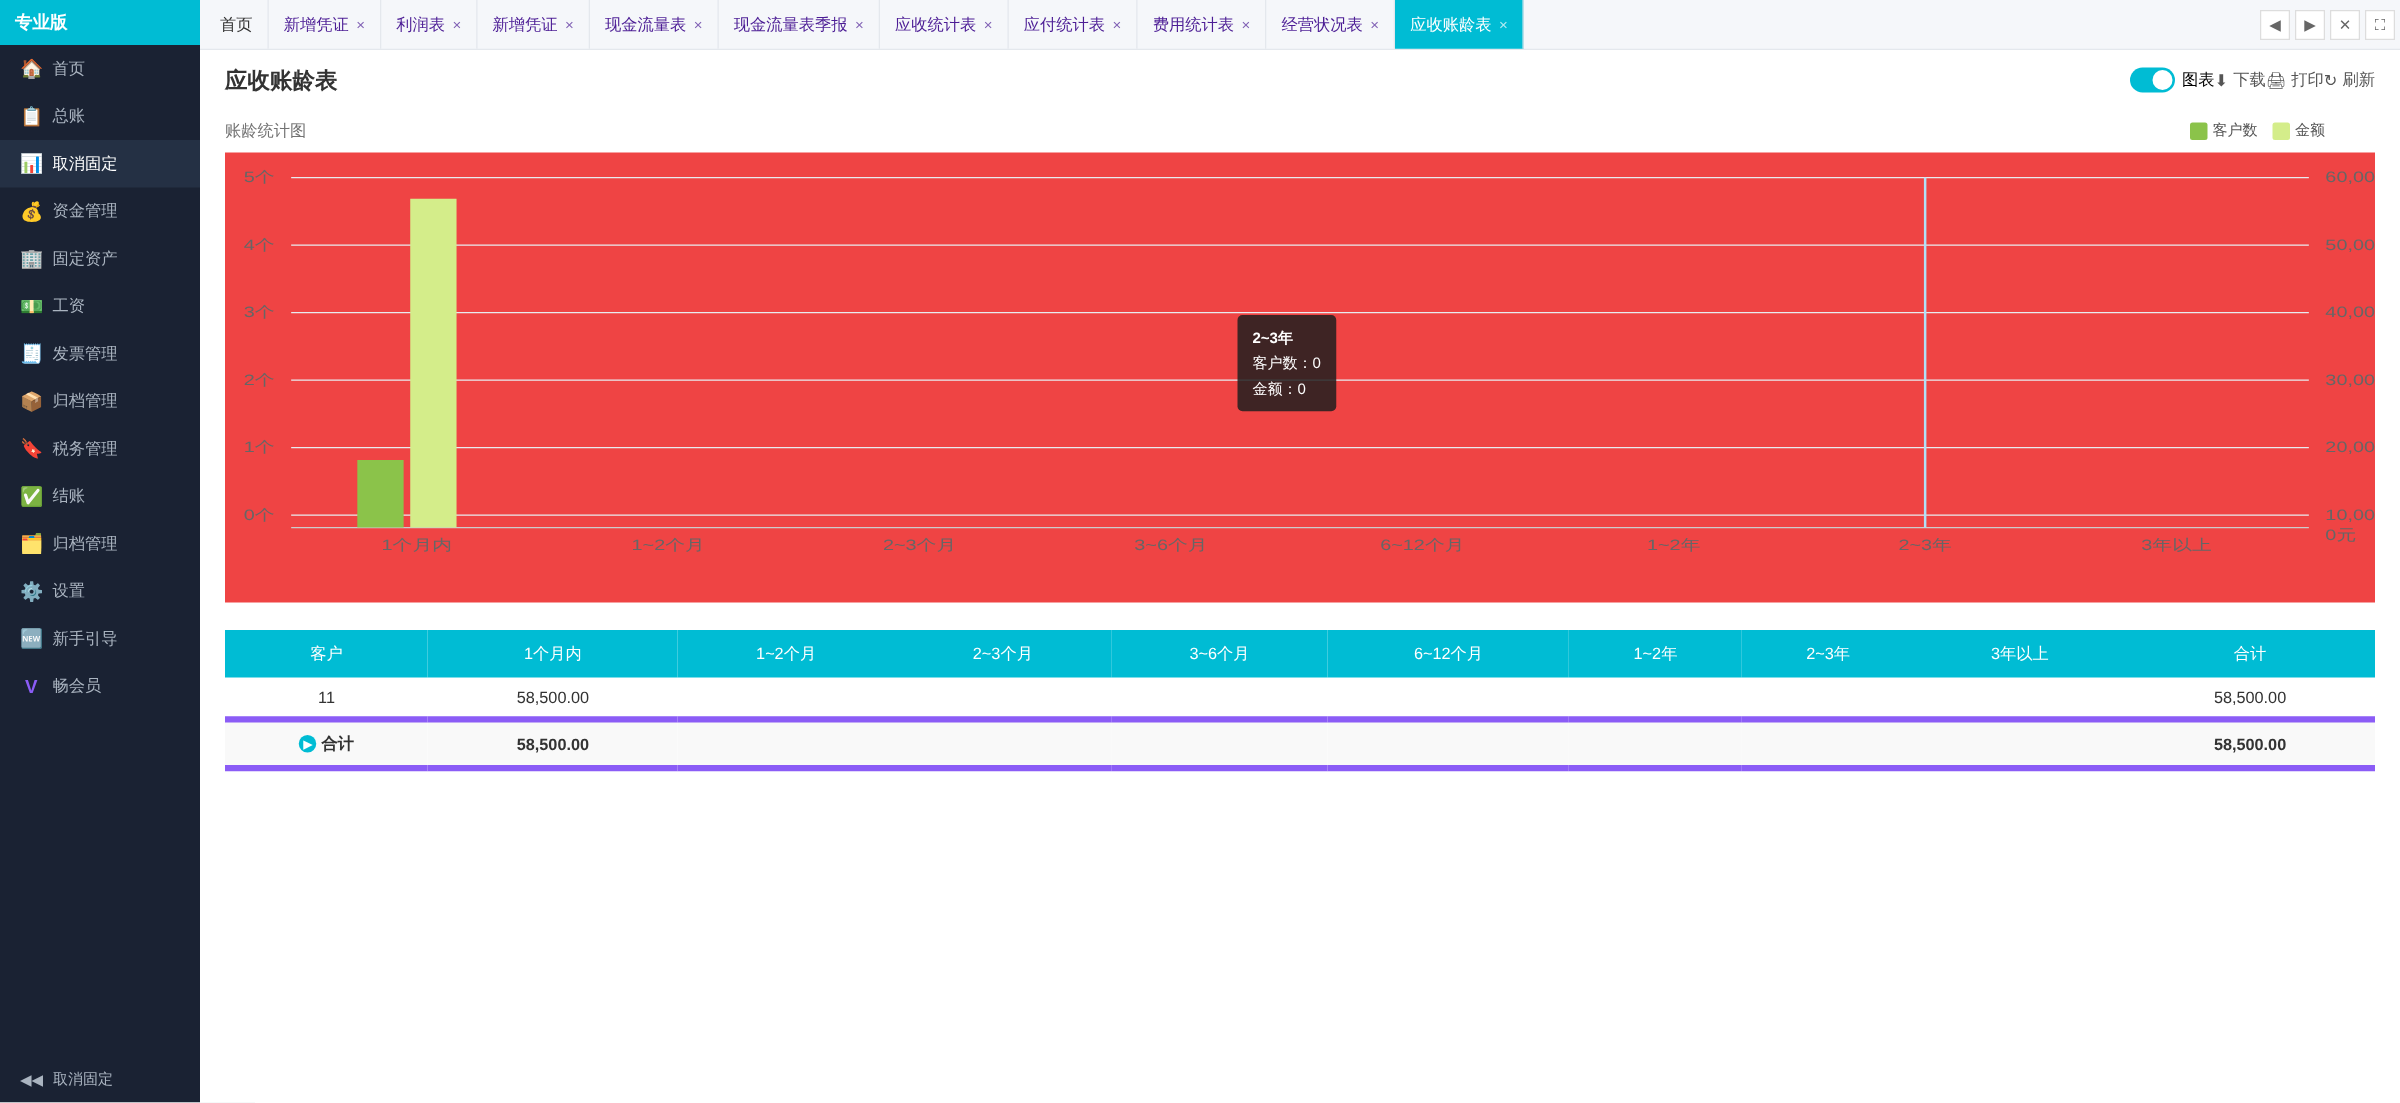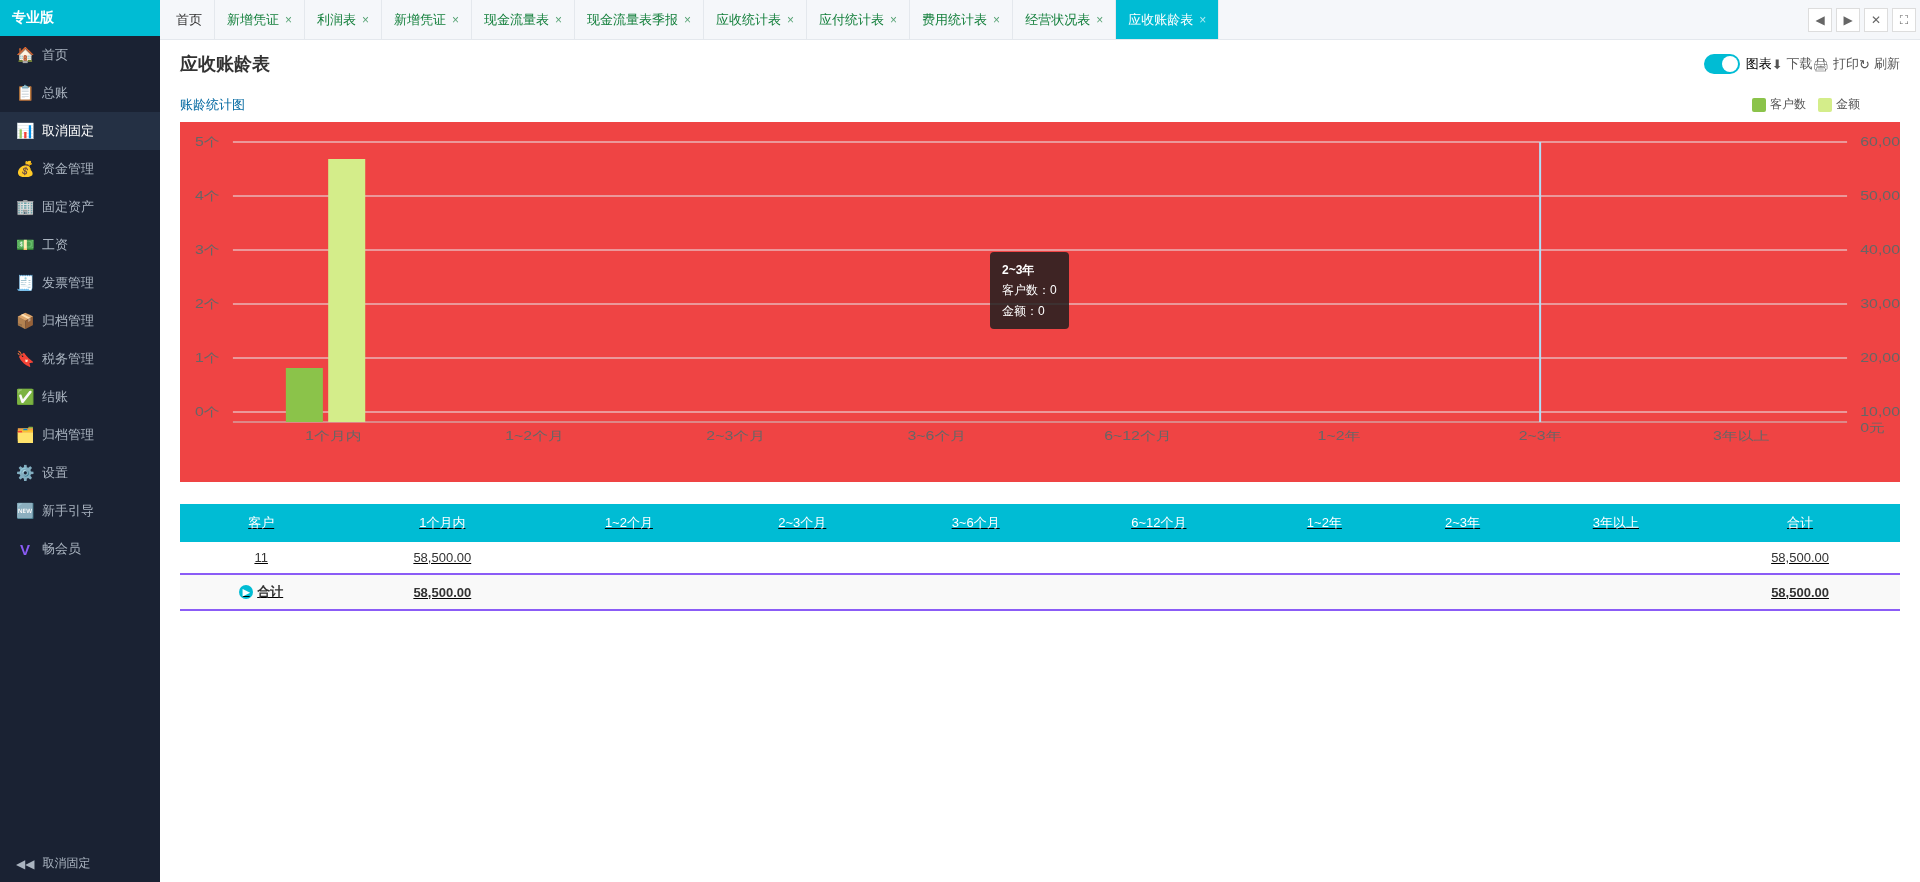--- a/index.html
+++ b/index.html
@@ -66,21 +66,21 @@
       padding: 0 4px;
       overflow: hidden;
     }
     .tab {
       display: flex;
       align-items: center;
       padding: 0 12px;
       height: 40px;
       cursor: pointer;
       font-size: 13px;
-      color: #15803d;
+      color: #4c1d95;
       white-space: nowrap;
       border-right: 1px solid #e4e8ed;
       gap: 6px;
     }
     .tab:first-child { color: #333; font-weight: 500; }
     .tab.active {
       background: #00bcd4;
       color: white;
     }
     .tab .close-btn {
@@ -165,21 +165,21 @@
       background: white;
     }
 
     
     .chart-section {
       padding: 12px 0;
       position: relative;
     }
     .chart-title {
       font-size: 13px;
-      color: #0369a1;
+      color: #737373;
       margin-bottom: 8px;
     }
     .chart-legend {
       position: absolute;
       top: 12px;
       right: 40px;
       display: flex;
       align-items: center;
       gap: 12px;
       font-size: 12px;
@@ -204,34 +204,33 @@
       background: #ef4444;
     }
 
     
     .table-section {
       margin-top: 10px;
     }
     .data-table {
       width: 100%;
       border-collapse: collapse;
-      text-decoration: underline;
     }
     .data-table thead tr {
       background: #00bcd4;
       color: white;
     }
     .data-table thead th {
       padding: 10px 8px;
       text-align: center;
       font-weight: 500;
       font-size: 13px;
     }
     .data-table tbody tr {
-      border-bottom: 2px solid #8b5cf6;
+      border-bottom: 5px solid #8b5cf6;
     }
     .data-table tbody td {
       padding: 8px 8px;
       text-align: center;
       font-size: 13px;
       color: #333;
     }
     .data-table tbody tr:last-child td {
       font-weight: bold;
     }

